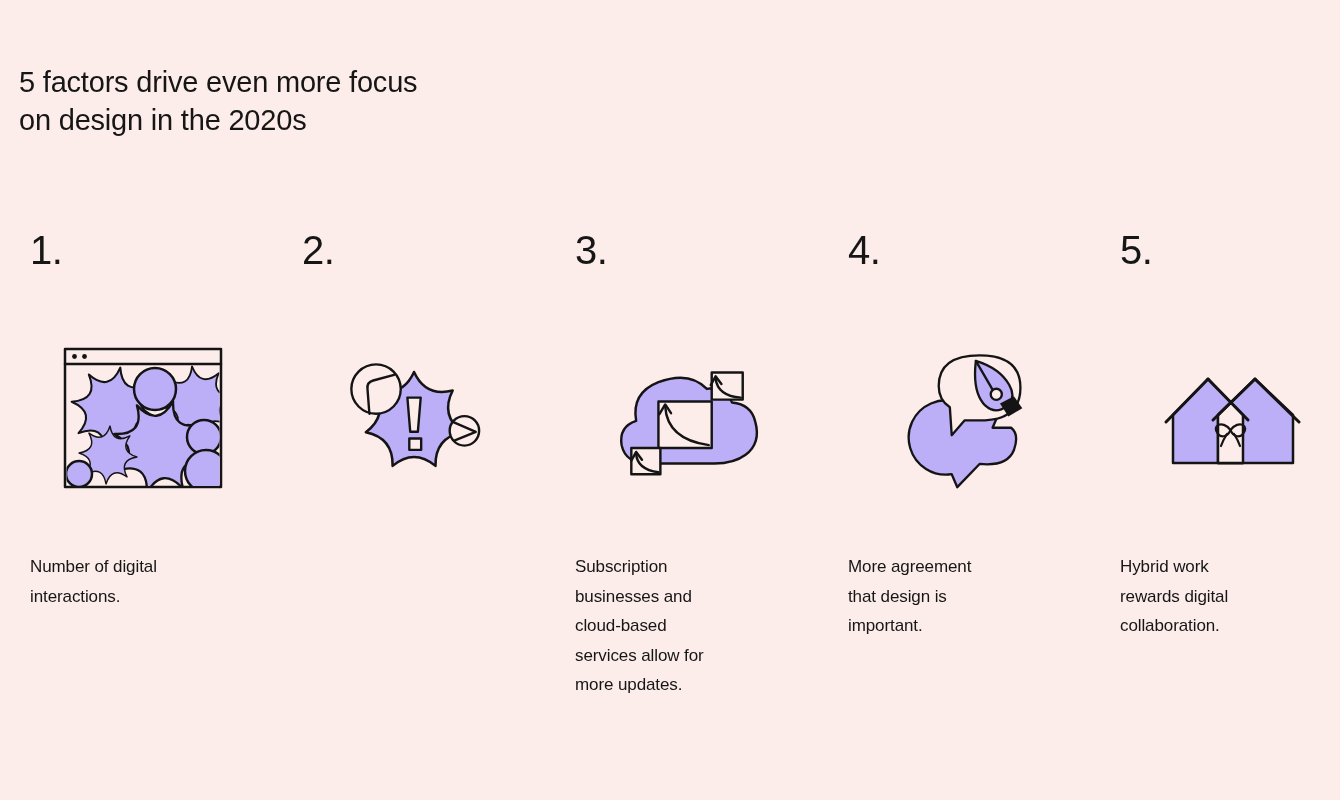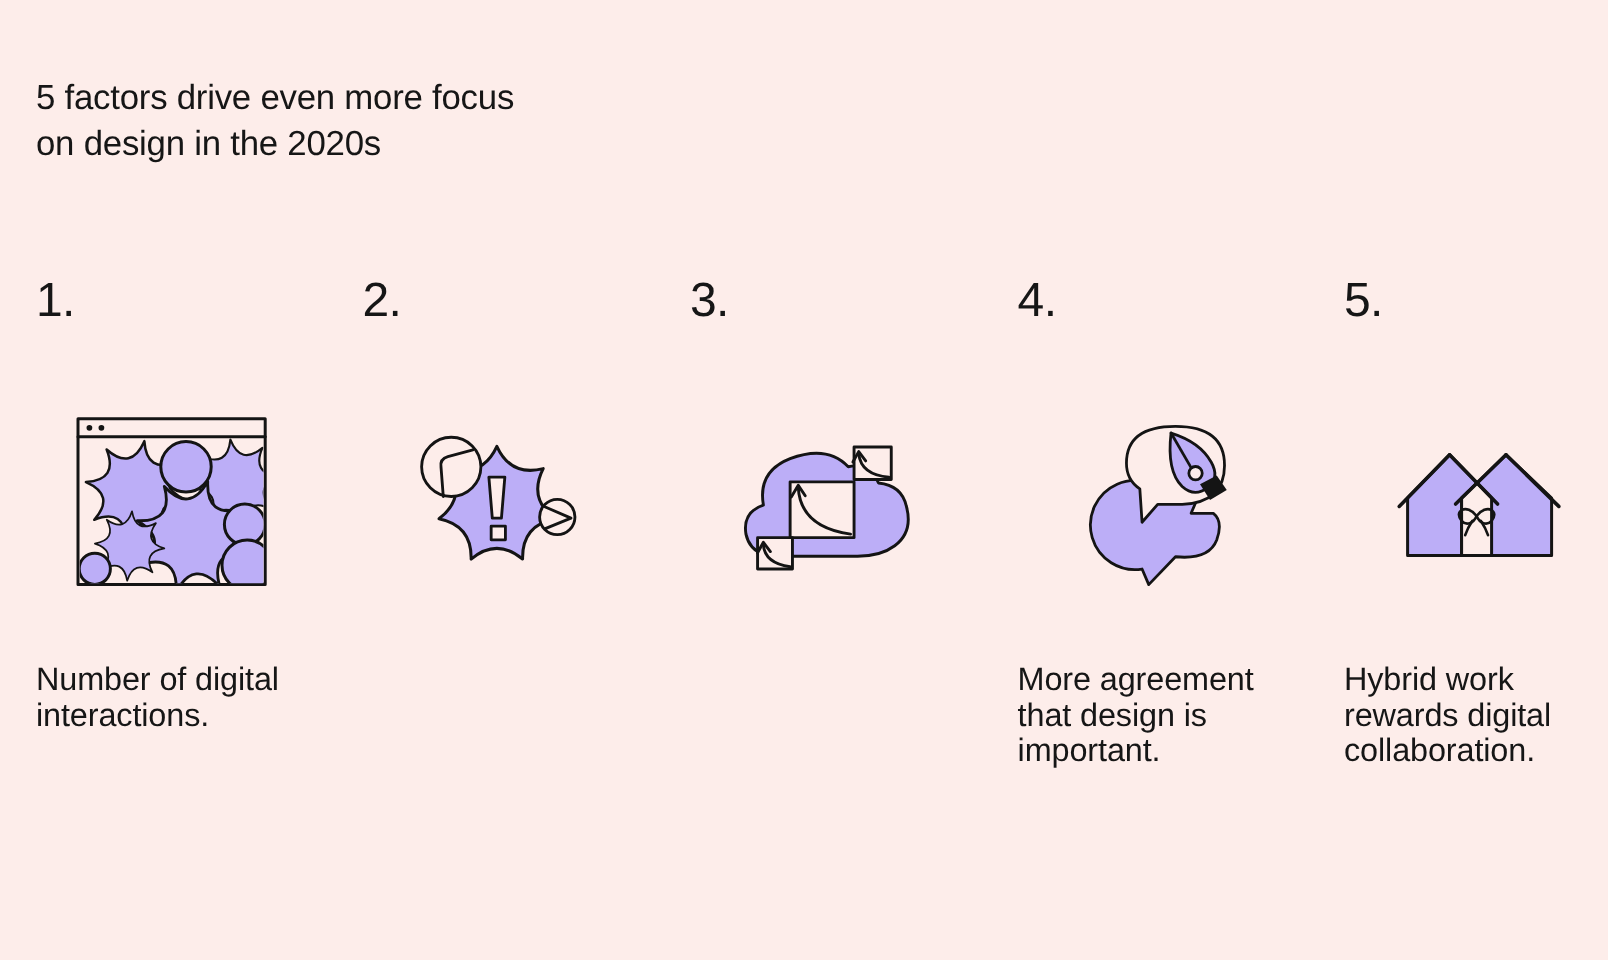--- a/index.html
+++ b/index.html
@@ -5,40 +5,40 @@
   html,body{margin:0;padding:0;}
   body{
     width:1340px;height:800px;
     background:#fdedea;
     font-family:"Liberation Sans", sans-serif;
     color:#161616;
     position:relative;
     overflow:hidden;
   }
   .page-title{
-    position:absolute;left:30px;top:44px;
+    position:absolute;left:19px;top:44px;
     font-size:29px;line-height:38px;font-weight:500;
     letter-spacing:-0.2px;
     white-space:pre-line;
   }
   .factor-col{
     position:absolute;top:226px;width:225px;
     display:flex;flex-direction:column;
   }
   .factor-number{
     font-size:40px;line-height:48px;font-weight:500;
     letter-spacing:-0.5px;
   }
   .factor-art{
     height:278px;
     display:flex;align-items:center;justify-content:center;
     padding-top:10px;box-sizing:border-box;
   }
   .factor-desc{
-    font-size:27px;line-height:29.5px;
+    font-size:17px;line-height:29.5px;
     white-space:pre-line;
     letter-spacing:-0.1px;
   }
   .col-1{left:30px;}
   .col-2{left:302px;}
   .col-3{left:575px;}
   .col-4{left:848px;}
   .col-5{left:1120px;}
   svg{display:block;}
   .ink{stroke:#141414;stroke-width:2.5;fill:none;stroke-linecap:round;stroke-linejoin:round;}
@@ -105,20 +105,25 @@
       <path class="ink" d="M135,43 Q111,41 109,23"></path>
       <path class="ink" d="M104,30 L109,21 L115,29"></path>
       <rect class="bgfill" x="50" y="47" width="55" height="48"></rect>
       <path class="ink" d="M102,92 Q59,86 57,52"></path>
       <path class="ink" d="M51,60 L57,50 L63,59"></path>
       <rect class="bgfill" x="22" y="95" width="30" height="27"></rect>
       <path class="ink" d="M50,120 Q28,117 27,101"></path>
       <path class="ink" d="M22,108 L27,99 L33,107"></path>
     </svg>
   </div>
+  <div class="factor-desc">Subscription
+businesses and
+cloud-based
+services allow for
+more updates.</div>
 </div>
 
 <div class="factor-col col-4">
   <div class="factor-number">4.</div>
   <div class="factor-art">
     <svg width="130" height="144" viewBox="0 0 140 155">
       <path class="purple" d="M88,78 A40,40 0 1 0 60,138 L66,152 L90,127 Q120,130 127,112 Q133,95 124,88 L104,88 L110,74 Z"></path>
       <path class="bgfill" d="M46,43 Q46,10 90,10 Q134,10 134,45 Q134,78 96,80 L74,80 L60,96 L58,66 Q46,58 46,43 Z"></path>
       <path class="purple" d="M86,16 Q112,24 122,42 Q130,56 119,65 Q107,74 96,64 Q82,50 86,16 Z"></path>
       <line class="ink" x1="86" y1="16" x2="104" y2="47"></line>

